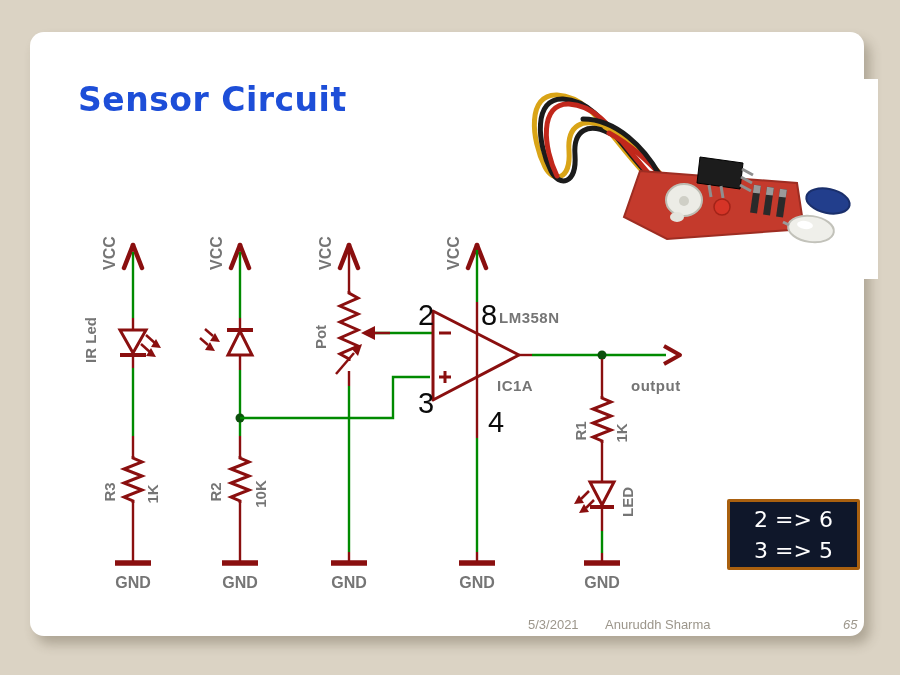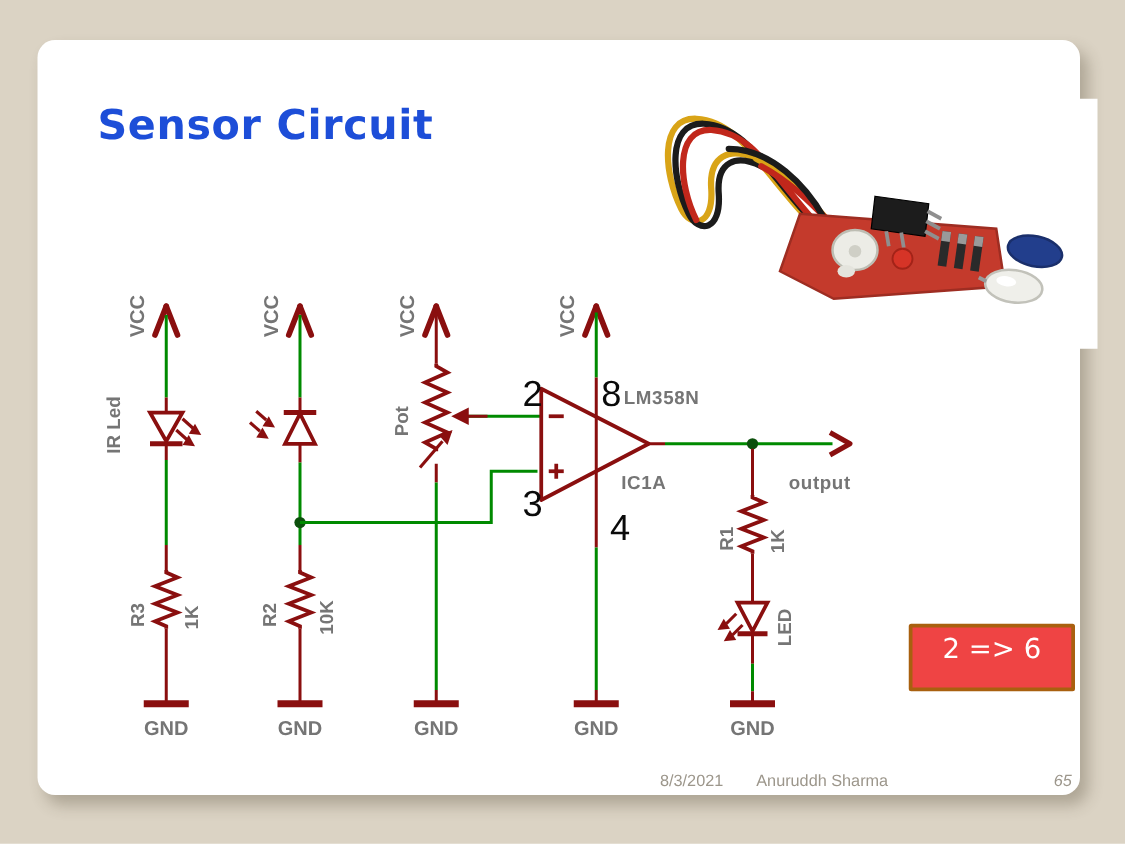--- a/index.html
+++ b/index.html
@@ -17,22 +17,22 @@
     position:absolute;left:78px;top:80px;
     font-family:"DejaVu Sans",sans-serif;
     font-size:33px;font-weight:bold;color:#1d4ed8;letter-spacing:0.5px;
   }
   .photo{
     position:absolute;left:497px;top:79px;width:381px;height:200px;
     background:#FFFFFF;
   }
   .schematic{position:absolute;left:0;top:0;width:900px;height:675px;}
   .callout{
-    position:absolute;left:727px;top:499px;width:133px;height:54px;
-    background:#ef4444;border:3px solid #A9600F;border-radius:2px;
+    position:absolute;left:727px;top:499px;width:133px;height:71px;
+    background:#0f172a;border:3px solid #A9600F;border-radius:2px;
     box-sizing:border-box;
     color:#FFFFFF;font-size:22px;line-height:31px;text-align:center;
     padding-top:2px;
     font-family:"DejaVu Sans",sans-serif;
   }
   .footer{
     position:absolute;top:617px;font-size:13px;color:#9C968B;
     font-family:"Liberation Sans",sans-serif;
   }
   .footer.date{left:528px;}
@@ -239,17 +239,18 @@
     <line x1="602" y1="507" x2="602" y2="531" stroke="#8A0F0F" stroke-width="2.4"></line>
     <line x1="602" y1="531" x2="602" y2="553" stroke="#008A00" stroke-width="2.4"></line>
     <line x1="602" y1="553" x2="602" y2="562" stroke="#8A0F0F" stroke-width="2.4"></line>
     <line x1="584" y1="563" x2="620" y2="563" stroke="#8A0F0F" stroke-width="5.5"></line>
     <text class="glabel" font-size="16" text-anchor="middle" x="602" y="588">GND</text>
   </g>
 </svg>
 
 <div class="callout">
   <div>2 =&gt; 6</div>
+  <div>3 =&gt; 5</div>
 </div>
 
-<span class="footer date">8/3/2021</span>
+<span class="footer date">5/3/2021</span>
 <span class="footer author">Anuruddh Sharma</span>
 <span class="footer page">65</span>
 
 </body></html>

